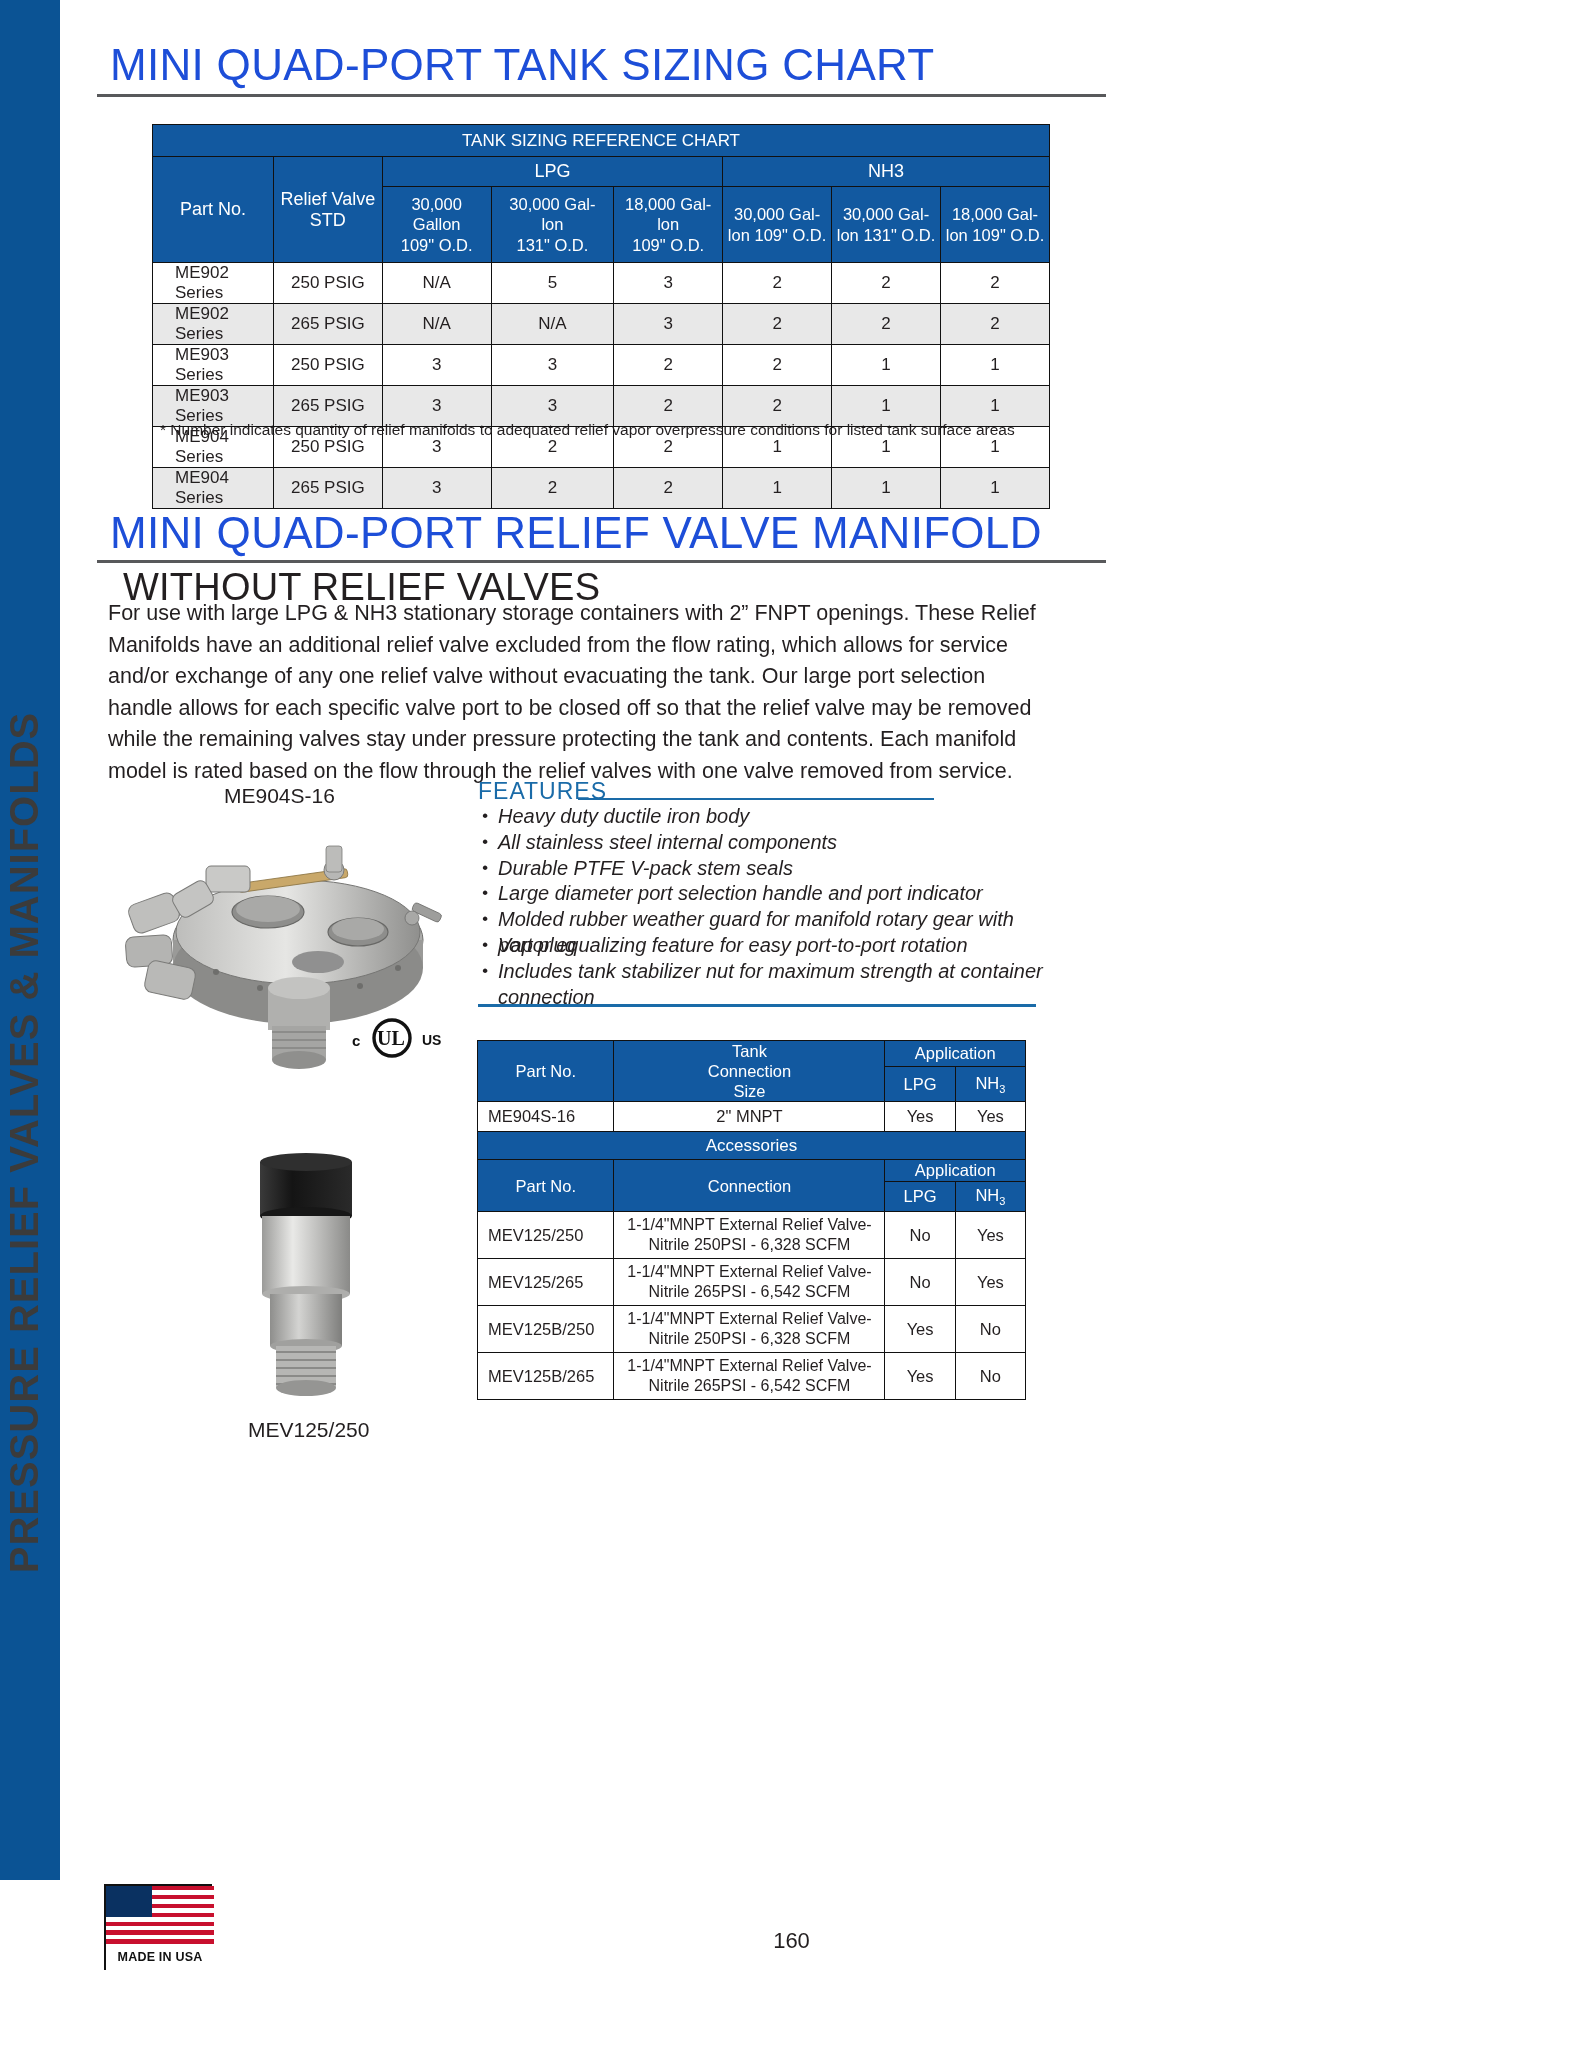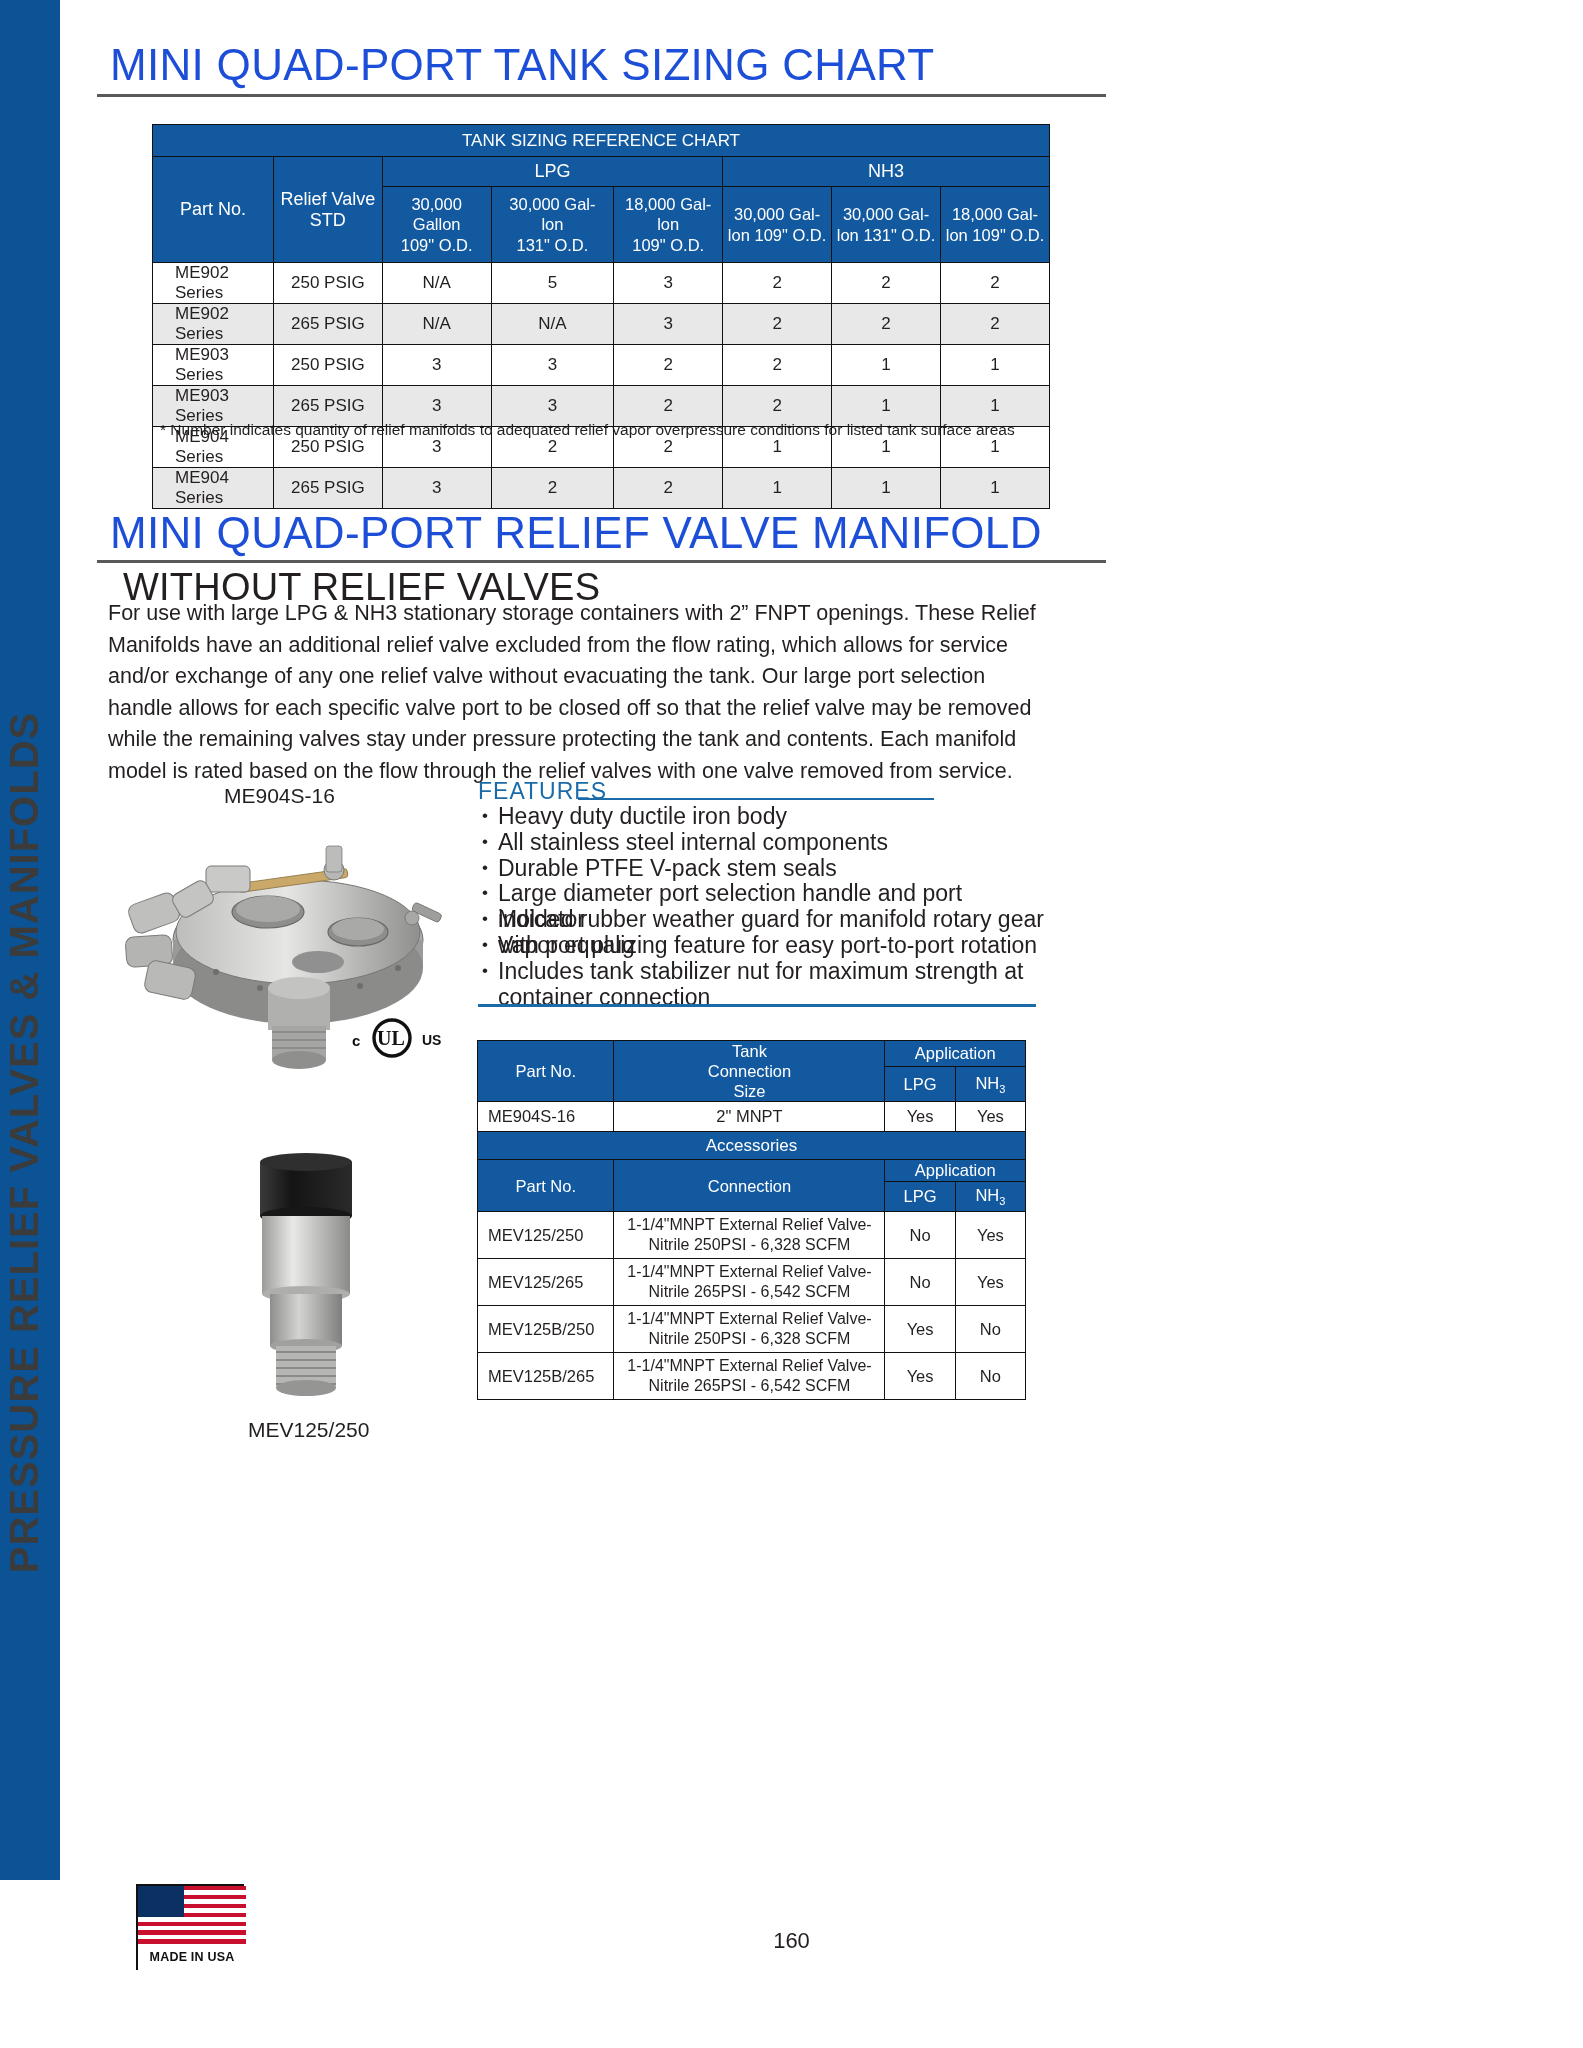--- a/index.html
+++ b/index.html
@@ -82,22 +82,22 @@
   .features-head {
     position:absolute; left:478px; top:778px;
     font-size:23px; color:#1a6ba8; letter-spacing:1px;
   }
   .features-rule {
     position:absolute; left:578px; top:798px; width:356px; height:2.4px;
     background:#1a6ba8;
   }
   .features-list {
     position:absolute; left:478px; top:804px; width:570px;
-    font-size:23px; line-height:25.8px; list-style:none;
-    margin:0; padding:0;
+    font-size:20px; line-height:25.8px; list-style:none;
+    margin:0; padding:0;font-style:italic;
   }
   .features-list li {
     position:relative; padding-left:20px; margin-bottom:0px; height:25.8px;
   }
   .features-list li::before {
     content:"\2022"; position:absolute; left:4px; top:-1px; font-size:17px;
   }
 
   .div-rule {
     position:absolute; left:478px; top:1004px; width:558px; height:3px;
@@ -136,21 +136,21 @@
   .tbl2 .h-tall { height:52px; line-height:1.22; font-size:16.5px; }
   .tbl2 .h-app  { height:22px; font-size:16.5px; }
   .tbl2 .h-sub  { height:30px; font-size:16.5px; }
   .tbl2 .acc-row th { height:28px; font-size:17px; }
   .tbl2 td.desc { font-size:16px; line-height:1.25; padding:3px 4px; height:46px; }
   .sub3 { font-size:11px; vertical-align:sub; }
 
   
   .flag {
     position:absolute; left:104px; top:1884px; width:108px; height:86px;
-    border:2px solid #111; background:#3b82f6;margin-left:32px;
+    border:2px solid #111; background:#3b82f6;
   }
   .flag .stripes { position:absolute; left:0; top:0; width:108px; height:58px; overflow:hidden; }
   .flag .stripe { height:4.45px; background:#c8102e; }
   .flag .stripe.w { background:#ffffff; }
   .flag .canton { position:absolute; left:0; top:0; width:46px; height:31px; background:#0a3161; }
   .flag .madein {
     position:absolute; left:0; top:58px; width:108px; height:26px;
     background:#fff; color:#111; font-size:12.5px; font-weight:bold;
     text-align:center; line-height:26px; letter-spacing:0.2px;
   }

